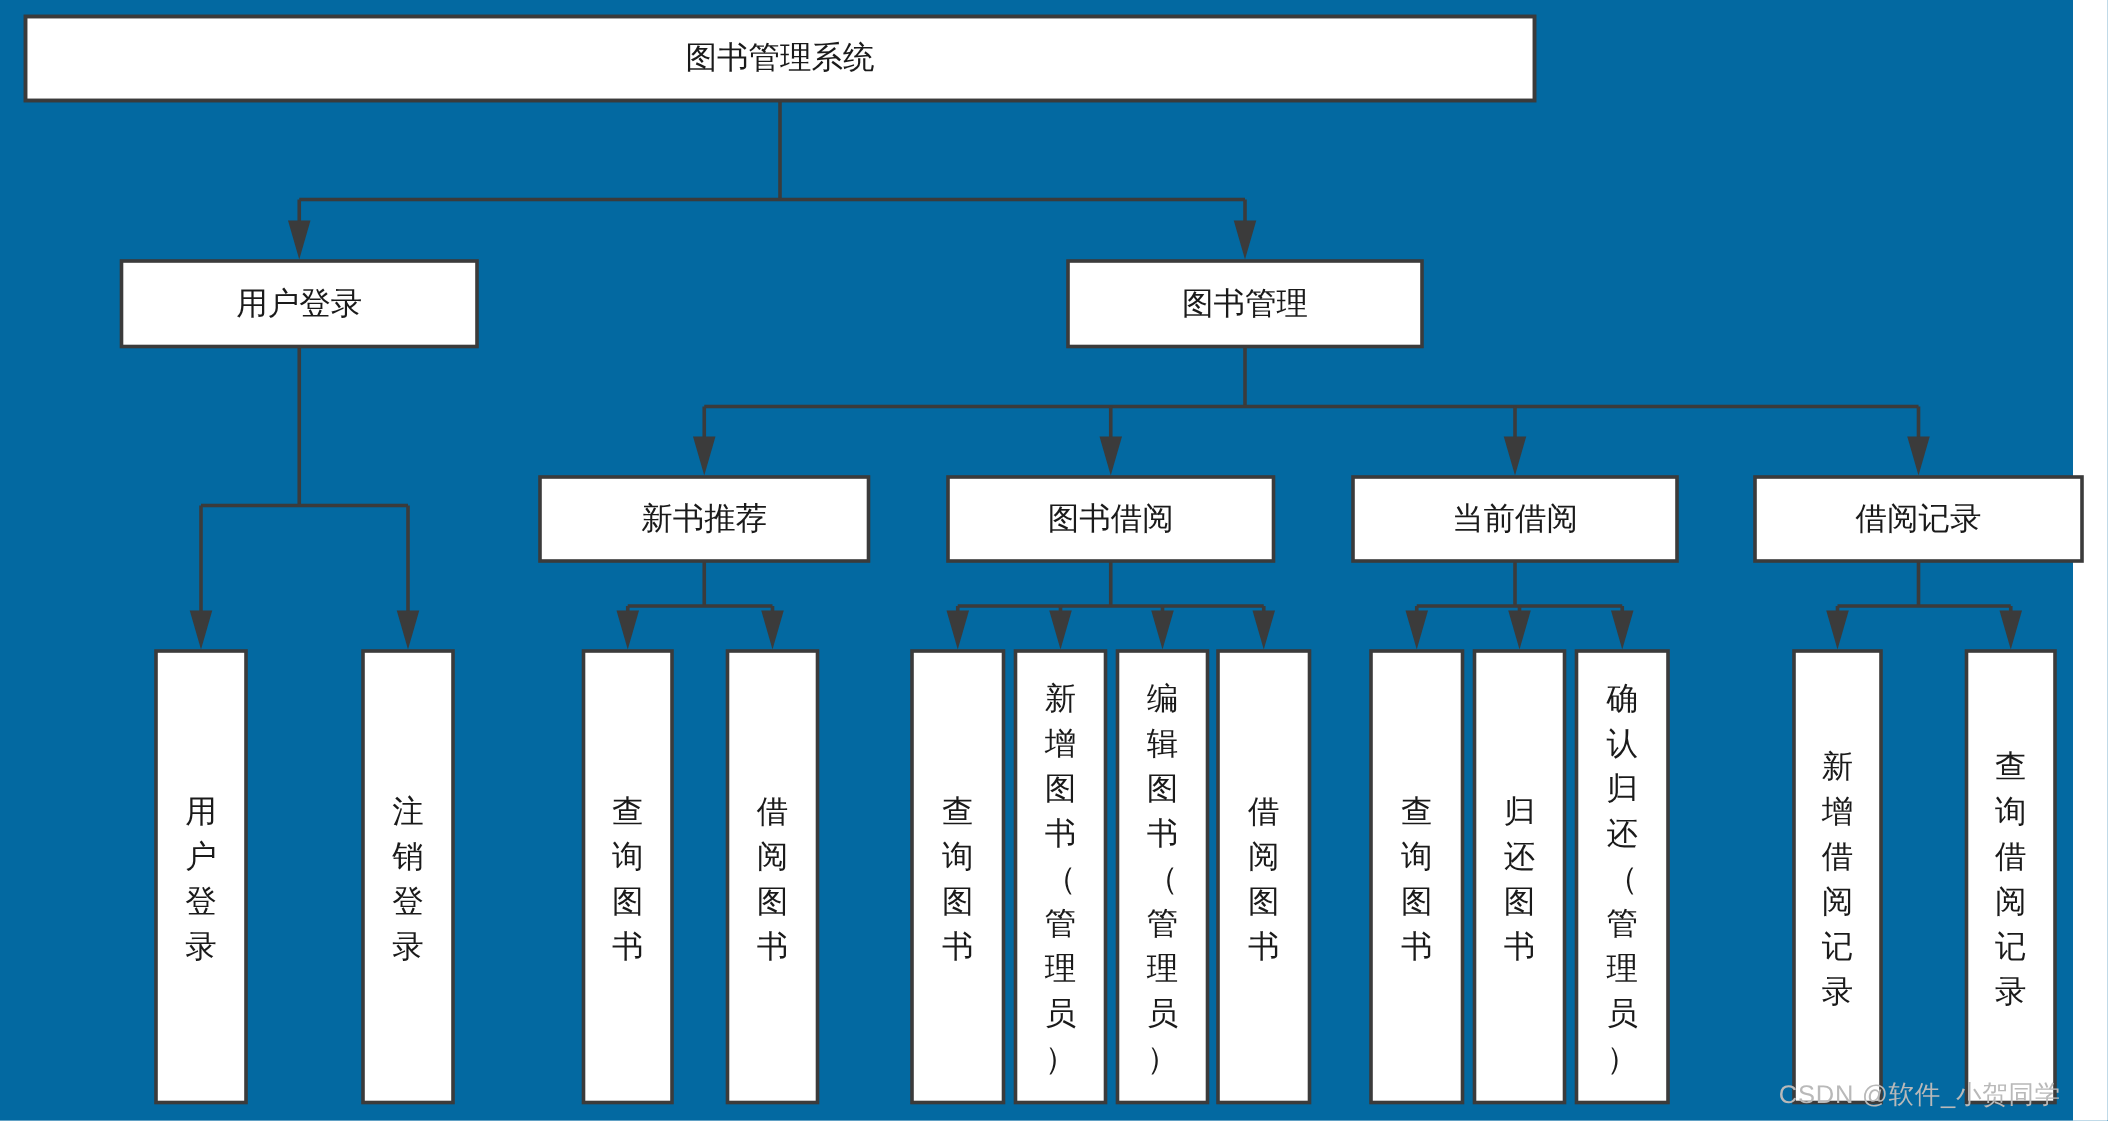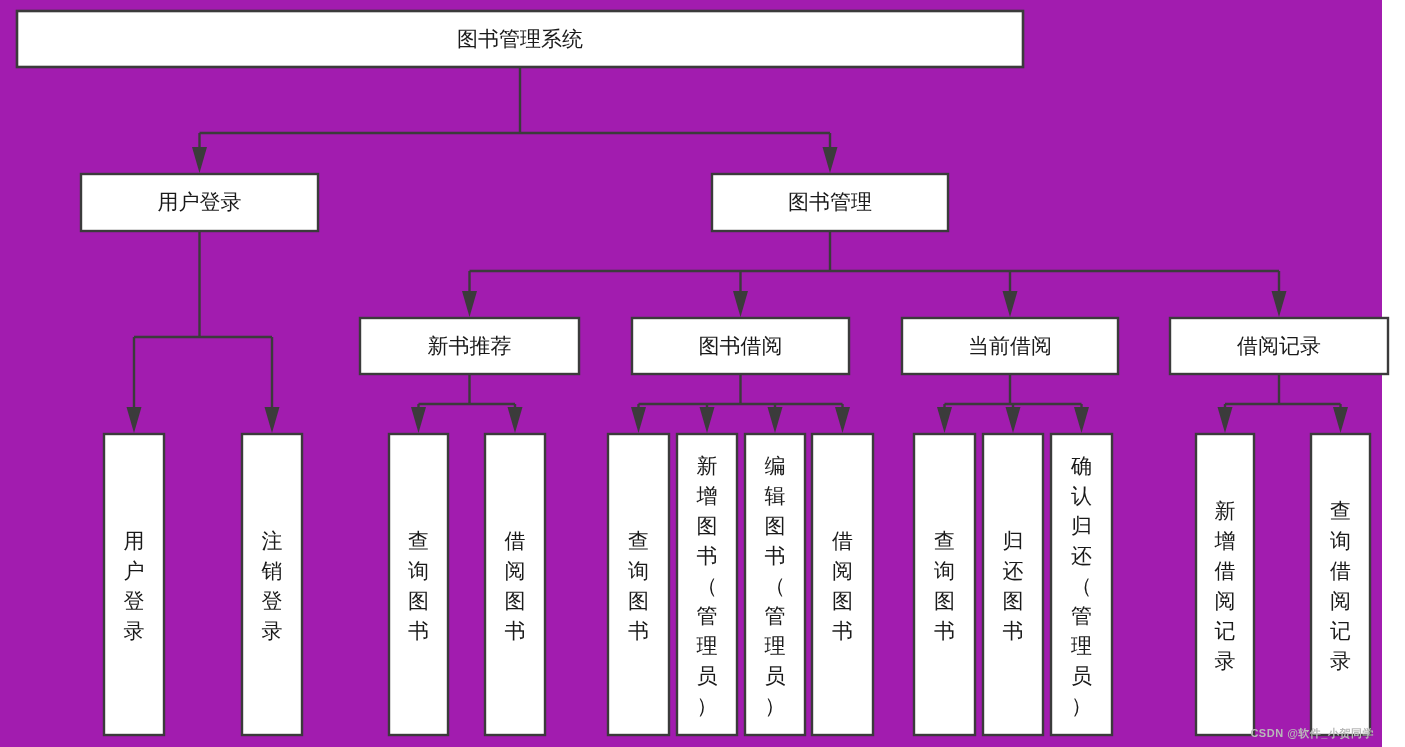--- a/index.html
+++ b/index.html
@@ -11,21 +11,21 @@
   body {
     width: 1405px;
     height: 747px;
     font-family: "Liberation Sans", "DejaVu Sans", sans-serif;
     overflow: hidden;
   }
   #diagram-root {
     position: relative;
     width: 1382px;
     height: 747px;
-    background: #a21caf;
+    background: #0369a1;
   }
   svg#flow {
     position: absolute;
     left: 0;
     top: 0;
     width: 1405px;
     height: 747px;
     display: block;
   }
   .node-rect {
@@ -59,26 +59,25 @@
     fill: #1a1a1a;
     font-family: "Liberation Sans", "DejaVu Sans", sans-serif;
     font-size: 21px;
     text-anchor: middle;
   }
   .watermark {
     position: absolute;
     right: 8px;
     bottom: 6px;
     font-family: "Liberation Sans", "DejaVu Sans", sans-serif;
-    font-size: 11px;
+    font-size: 17px;
     color: #b9b9b9;
     letter-spacing: 0.5px;
     white-space: nowrap;
     user-select: none;
-    font-weight: bold;
   }
 </style>
 </head>
 <body>
 
 <div id="diagram-root">
   <svg id="flow" viewBox="0 0 1405 747" xmlns="http://www.w3.org/2000/svg">
     <g id="connector-layer">
         <g>
           <line x1="520" y1="67" x2="520" y2="133" class="link-line"></line>

